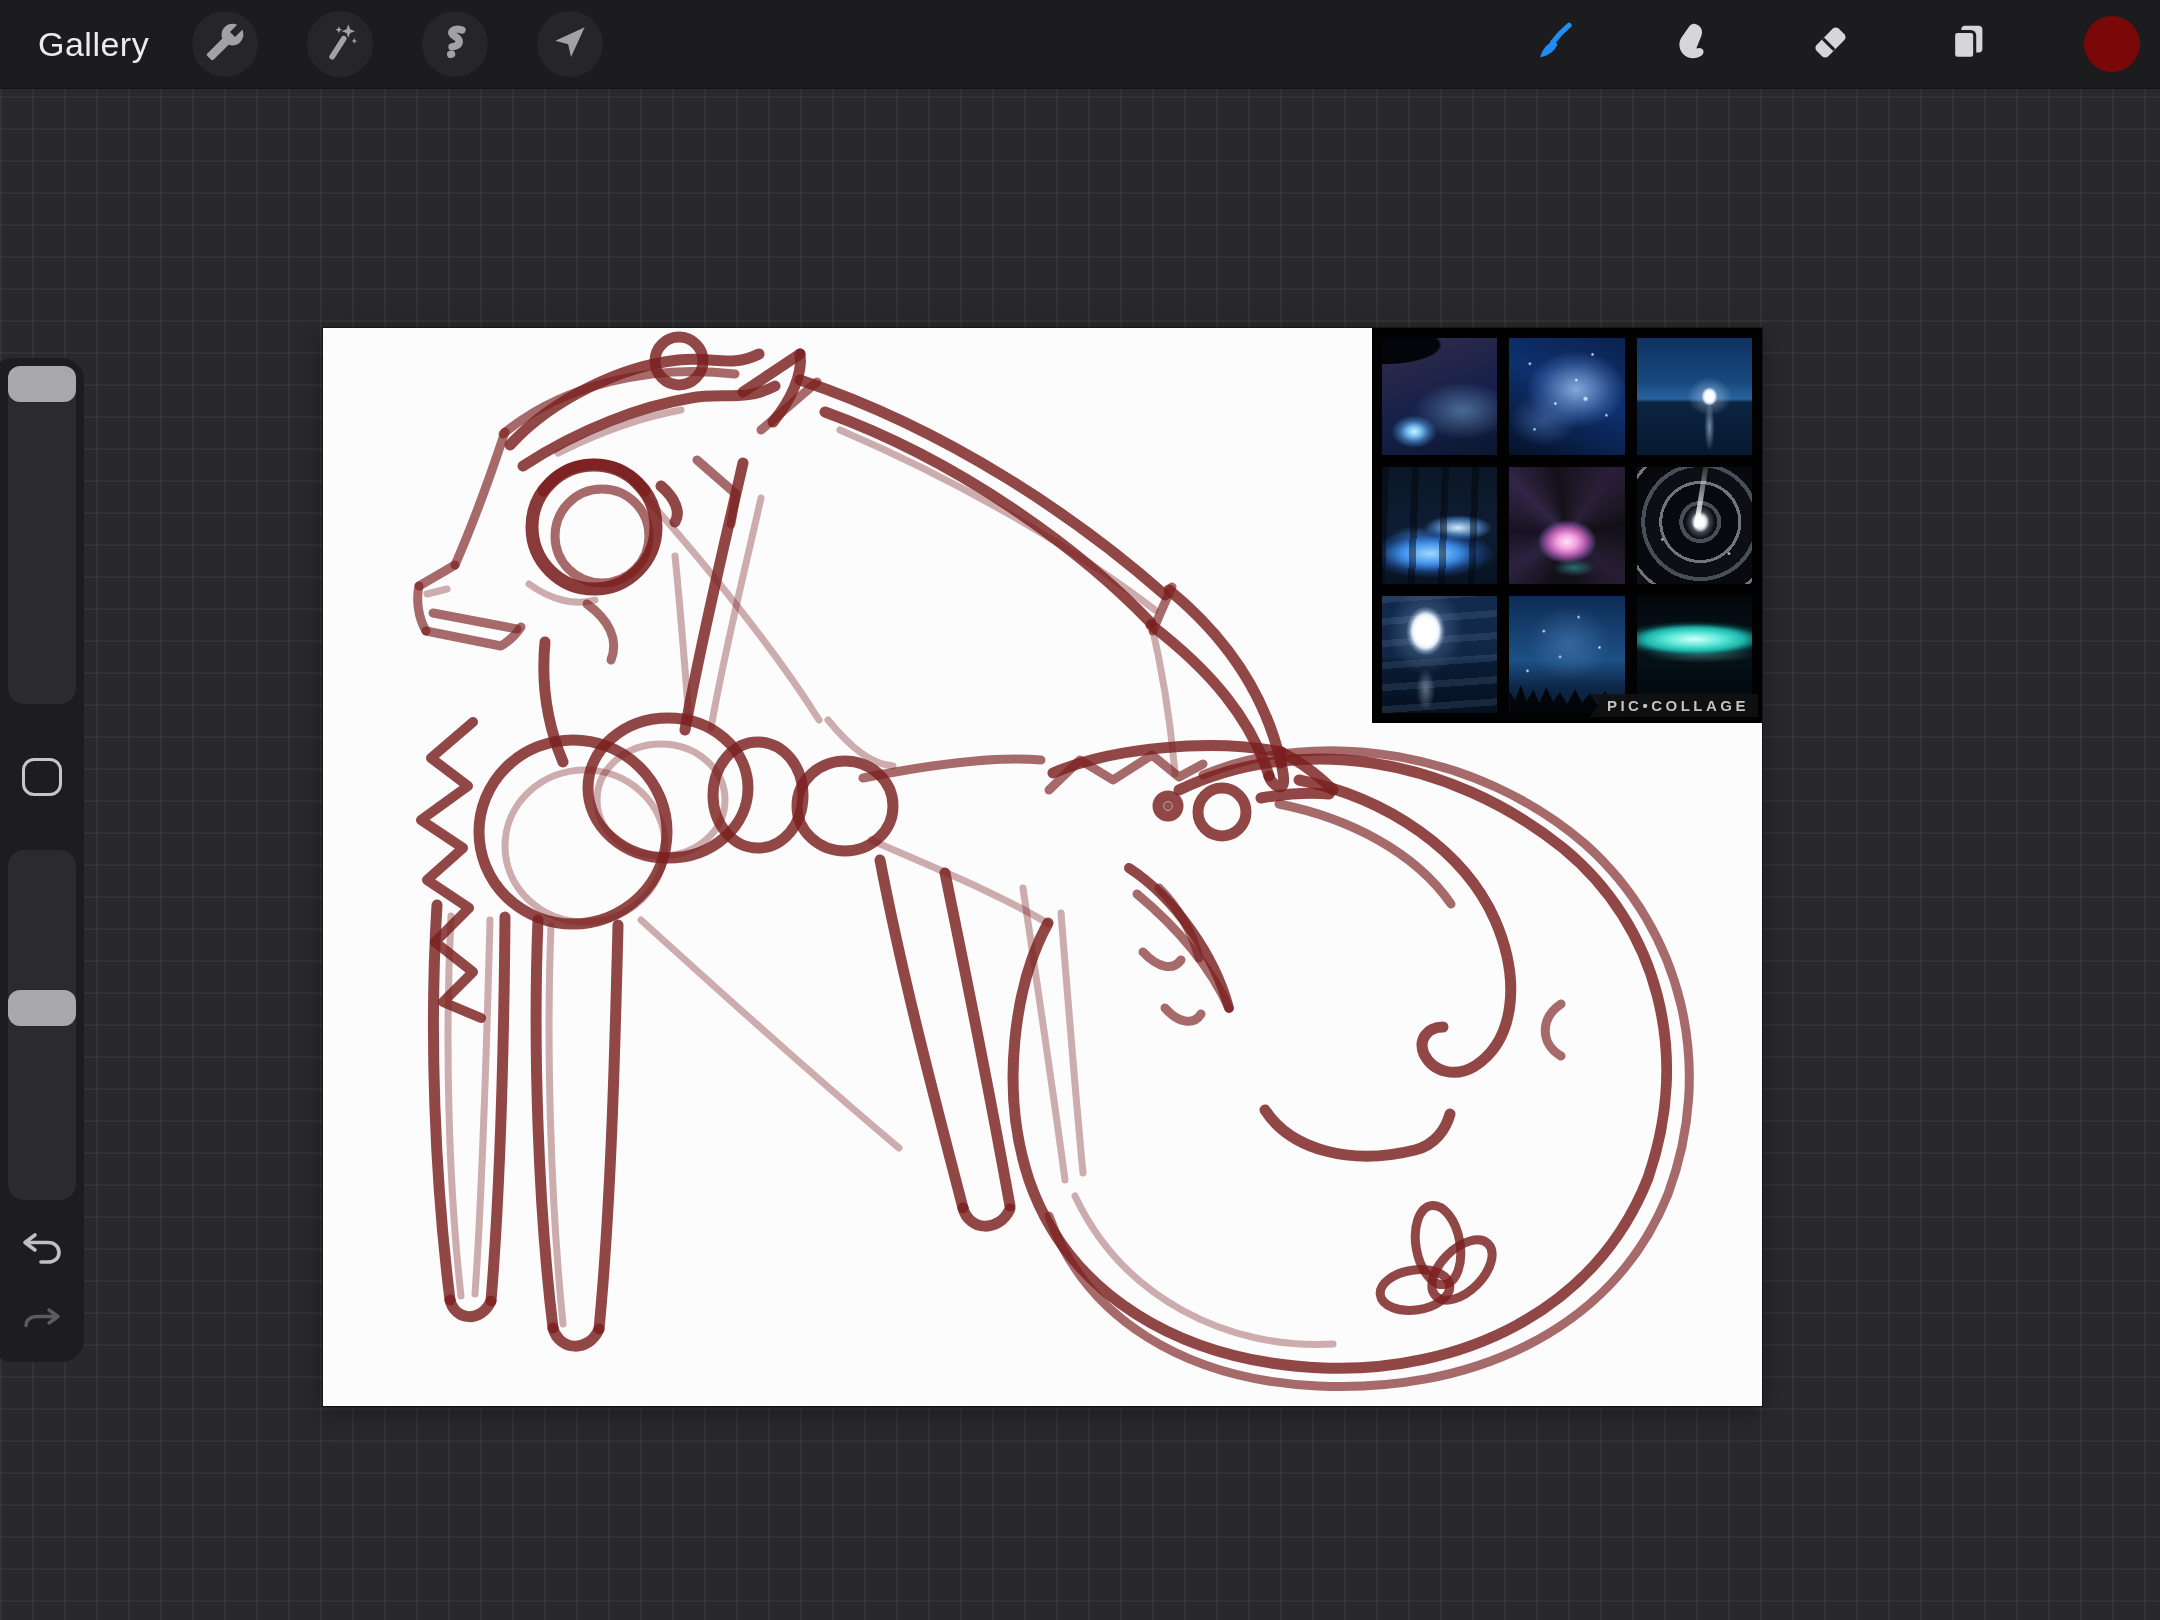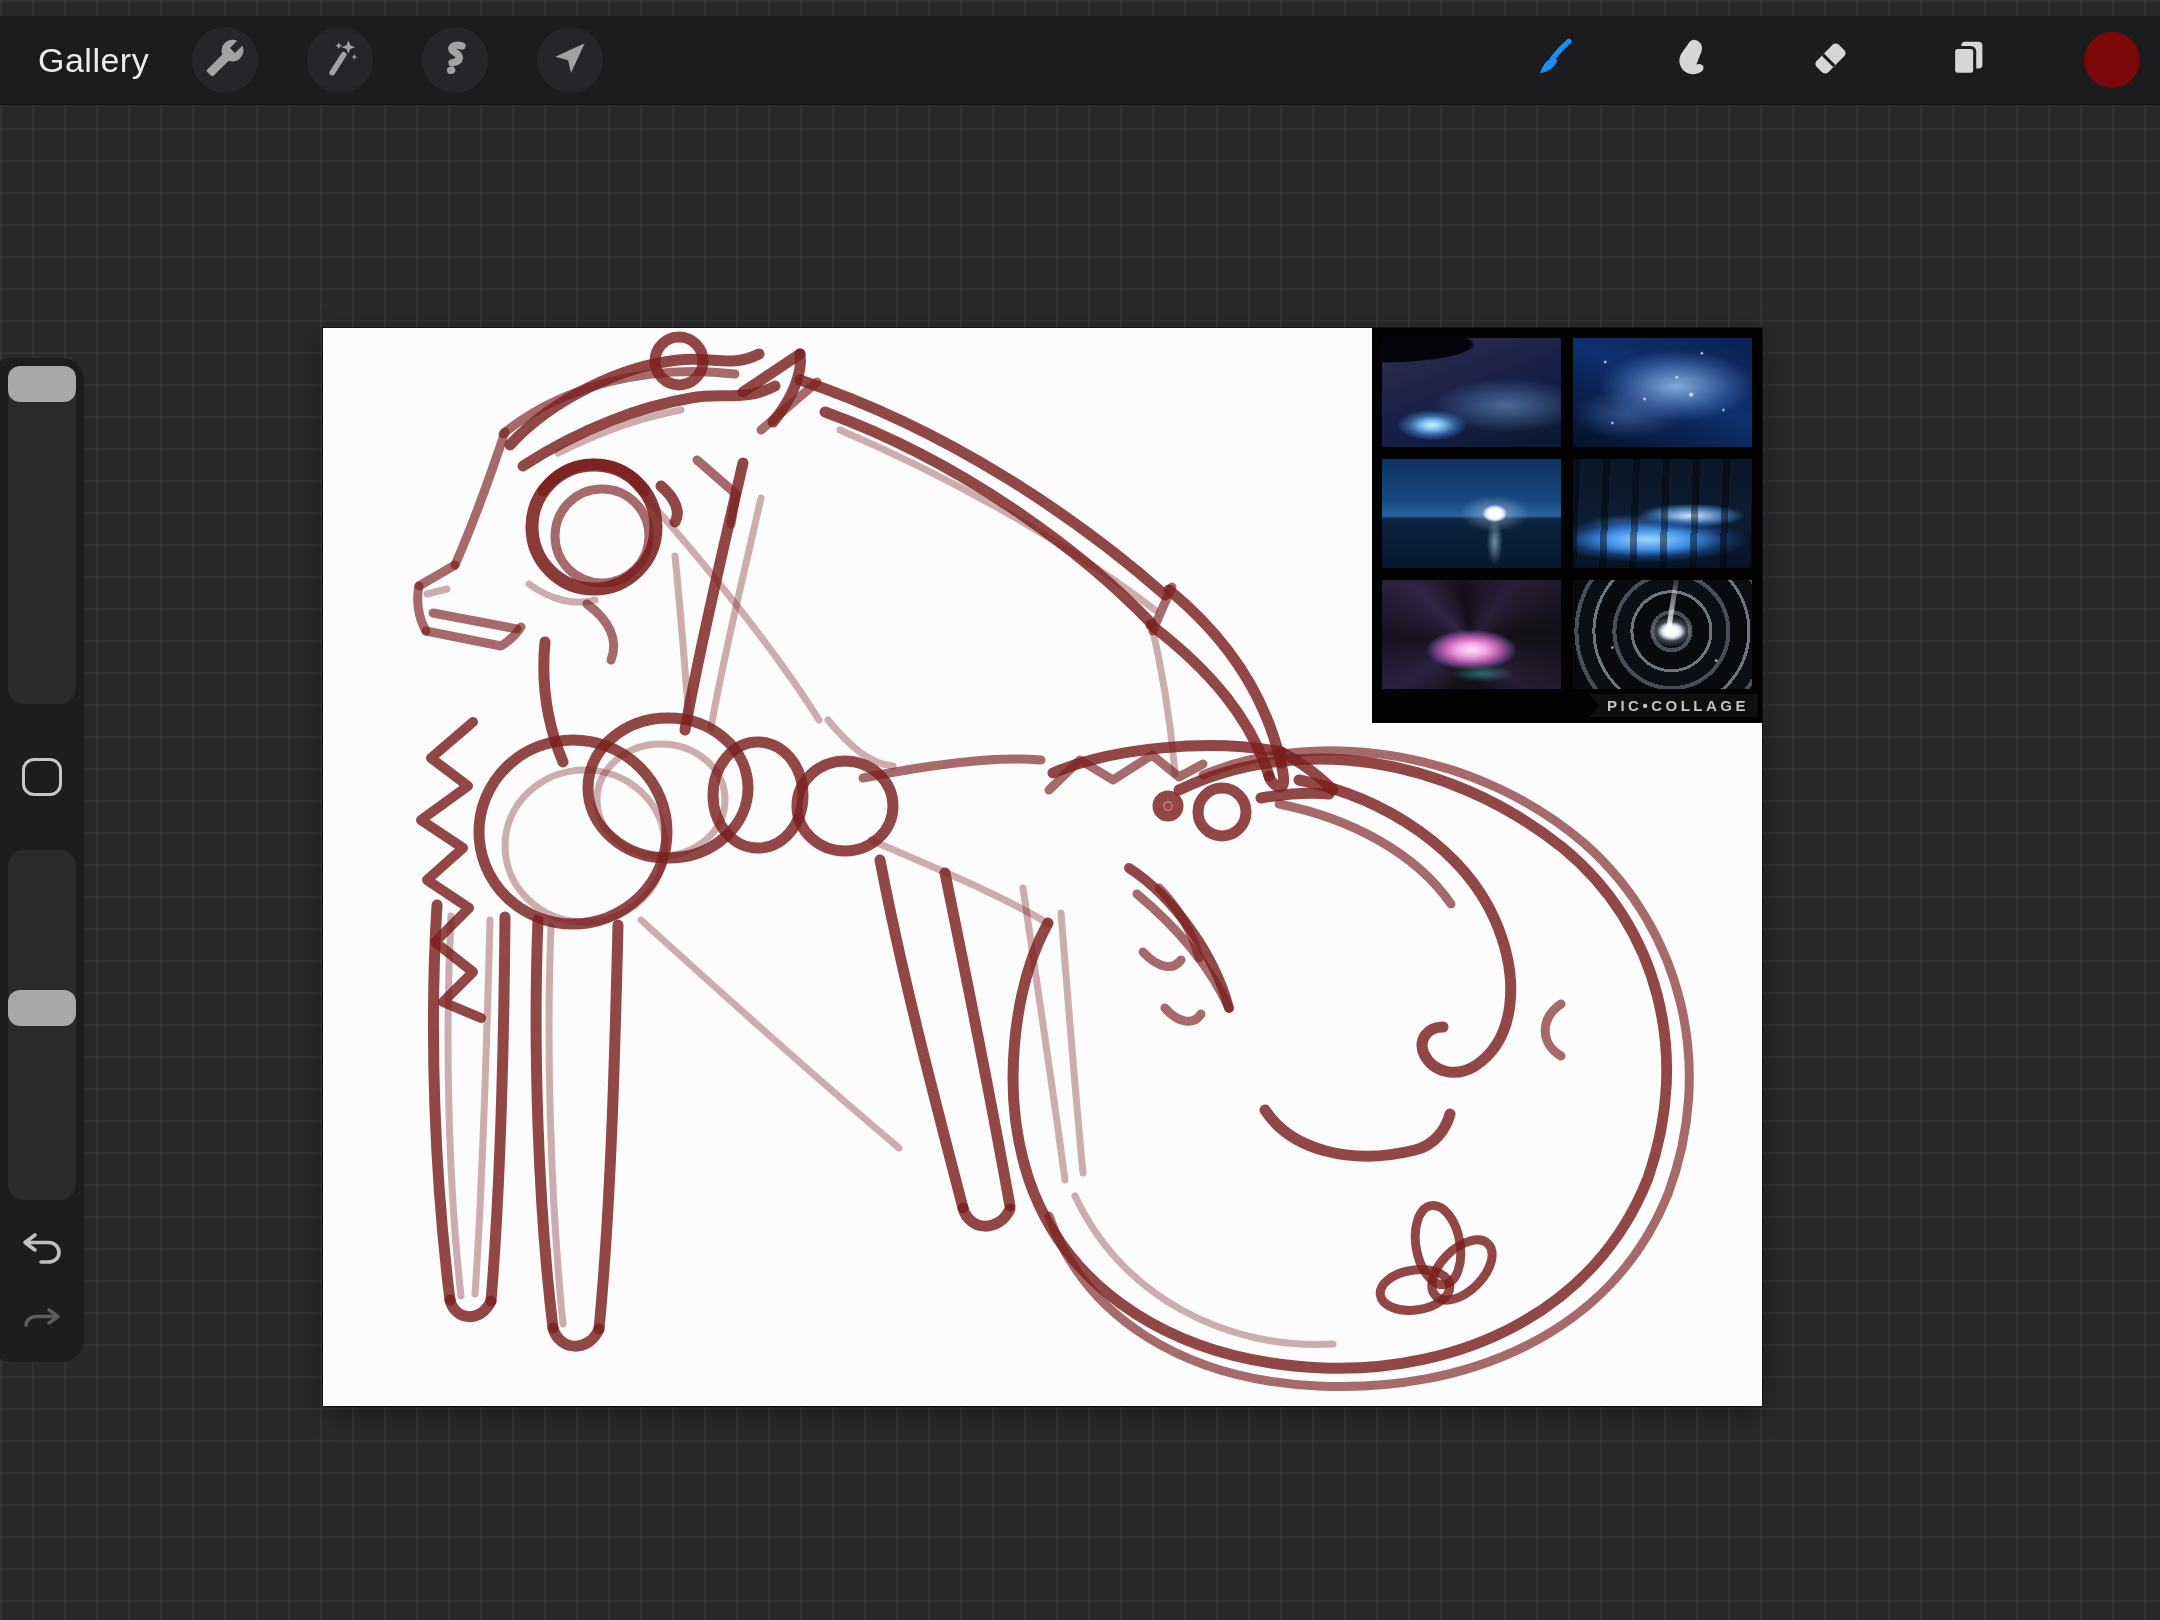--- a/index.html
+++ b/index.html
@@ -6,21 +6,21 @@
   body{
     width:2160px;height:1620px;position:relative;overflow:hidden;
     font-family:"Liberation Sans",sans-serif;
     background-color:#29292b;
     background-image:
       linear-gradient(rgba(255,255,255,0.045) 2px, transparent 2px),
       linear-gradient(90deg, rgba(255,255,255,0.045) 2px, transparent 2px);
     background-size:32px 32px;
   }
   
-  .toolbar{position:absolute;left:0;top:0;width:2160px;height:88px;background:#1c1c1e;box-shadow:0 1px 0 #141416;z-index:30;margin-top:16px;}
+  .toolbar{position:absolute;left:0;top:0;width:2160px;height:88px;background:#1c1c1e;box-shadow:0 1px 0 #141416;z-index:30;}
   .gallery{position:absolute;left:38px;top:0;height:88px;line-height:88px;font-size:34px;font-weight:500;color:#ececee;letter-spacing:.5px;}
   .toolbtn{position:absolute;top:11px;width:66px;height:66px;border-radius:50%;background:#26262a;display:flex;align-items:center;justify-content:center;}
   .toolbtn svg{width:40px;height:40px;}
   .toolbtn-plain{background:transparent;}
   .toolbtn-plain svg{width:46px;height:46px;}
   .glyph{fill:#a2a2a4;}
   .glyph-line{stroke:#a2a2a4;fill:none;}
   .rglyph{fill:#d6d6d8;}
   .swatch{position:absolute;top:16px;width:56px;height:56px;border-radius:50%;background:#7b0808;}
   
@@ -40,21 +40,21 @@
   .sketch{position:absolute;left:0;top:0;width:1439px;height:1078px;}
   .stroke{fill:none;stroke:#7a1f1e;stroke-linecap:round;stroke-linejoin:round;}
   .s{stroke-width:11;stroke-opacity:.82;}
   .m{stroke-width:9;stroke-opacity:.66;}
   .l{stroke-width:7;stroke-opacity:.36;}
   .xl{stroke-width:13;stroke-opacity:.88;}
   .w10{stroke-width:10;}
   .w9{stroke-width:9;}
   .dotfill{fill:#7a1f1e;opacity:.8;}
   
-  .collage{position:absolute;right:0;top:0;width:390px;height:395px;background:#020202;box-sizing:border-box;padding:10px;display:grid;grid-template-columns:1fr 1fr;grid-template-rows:1fr 1fr 1fr;gap:12px;}
+  .collage{position:absolute;right:0;top:0;width:390px;height:395px;background:#020202;box-sizing:border-box;padding:10px;display:grid;grid-template-columns:1fr 1fr 1fr;grid-template-rows:1fr 1fr 1fr;gap:12px;}
   .tile{width:100%;height:100%;position:relative;overflow:hidden;}
   .t1{background:
       radial-gradient(closest-side at 28% 80%, #cfeeff 0%, #7cc4f2 20%, rgba(70,140,210,.6) 45%, rgba(40,80,150,0) 70%),
       radial-gradient(60% 35% at 70% 62%, rgba(140,200,250,.45), transparent 70%),
       radial-gradient(130% 42% at 0% 6%, #04050a 38%, transparent 40%),
       linear-gradient(160deg,#322c52 0%,#232549 30%,#16204a 55%,#0c1731 100%);}
   .t2{background:
       radial-gradient(2px 2px at 18% 22%, #fff, transparent),
       radial-gradient(2px 2px at 72% 14%, #fff, transparent),
       radial-gradient(2px 2px at 40% 56%, #fff, transparent),

